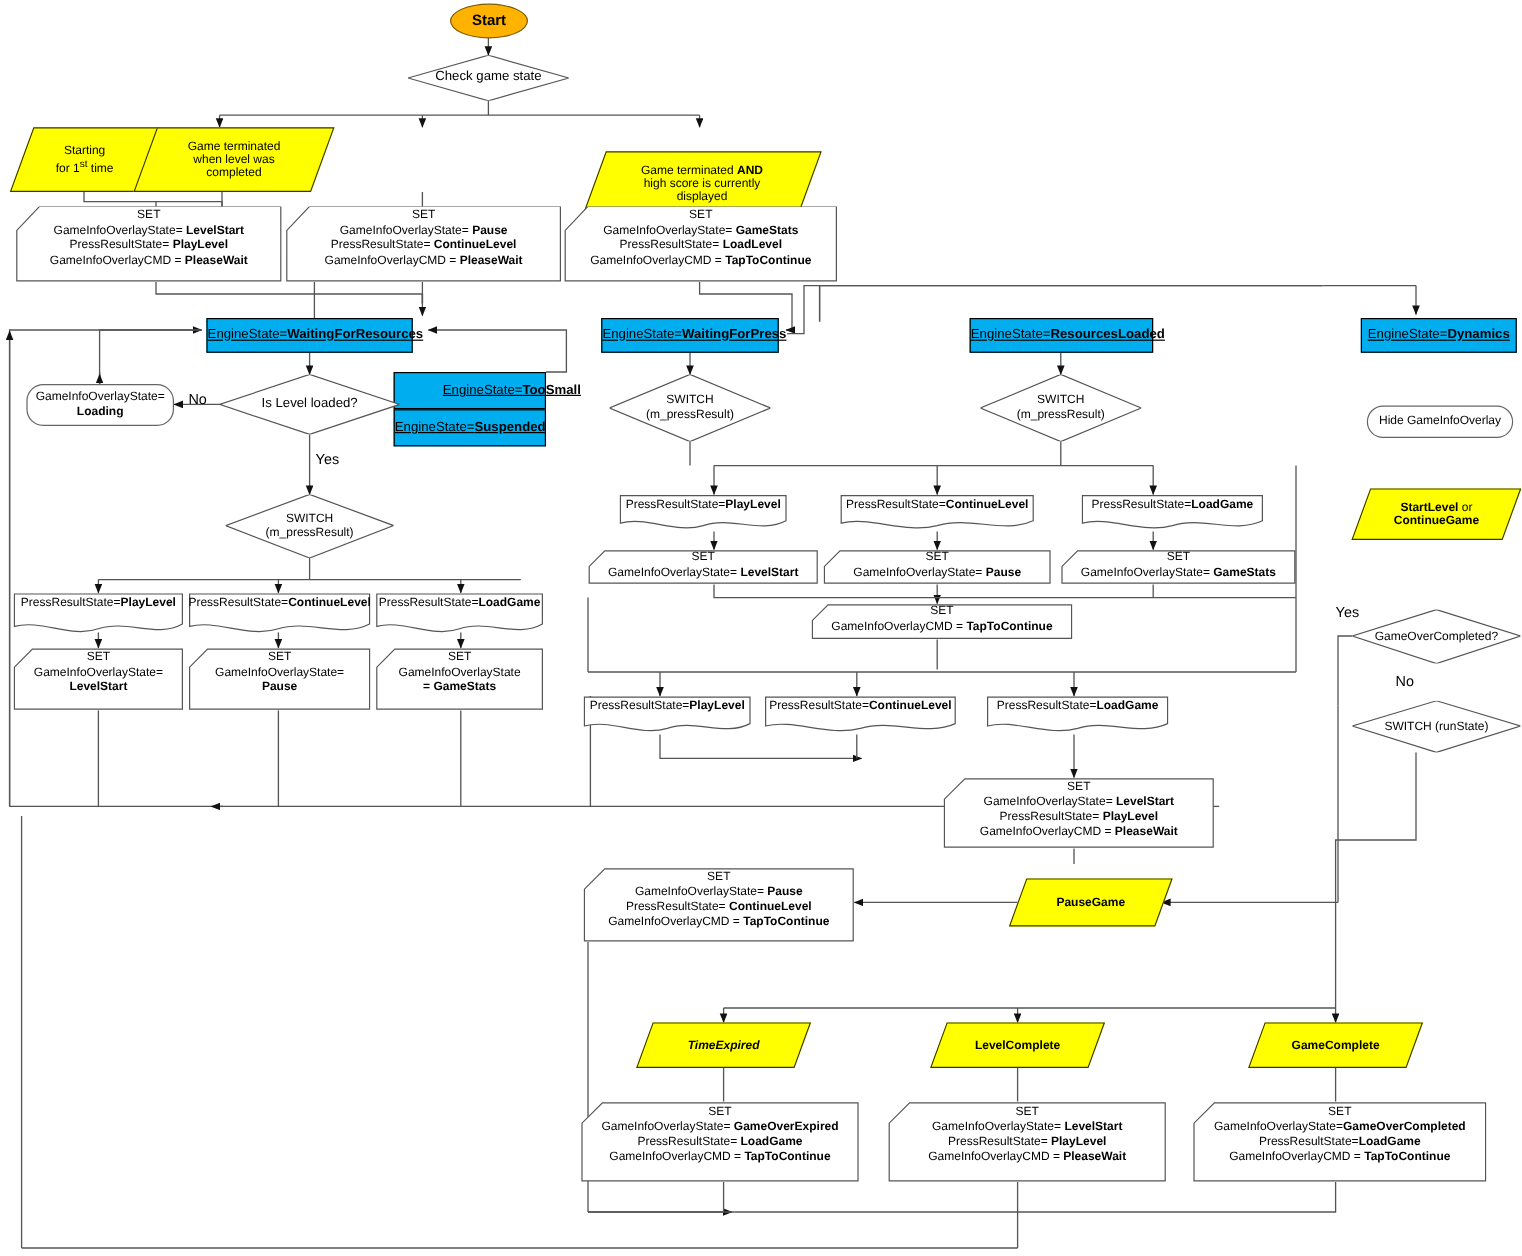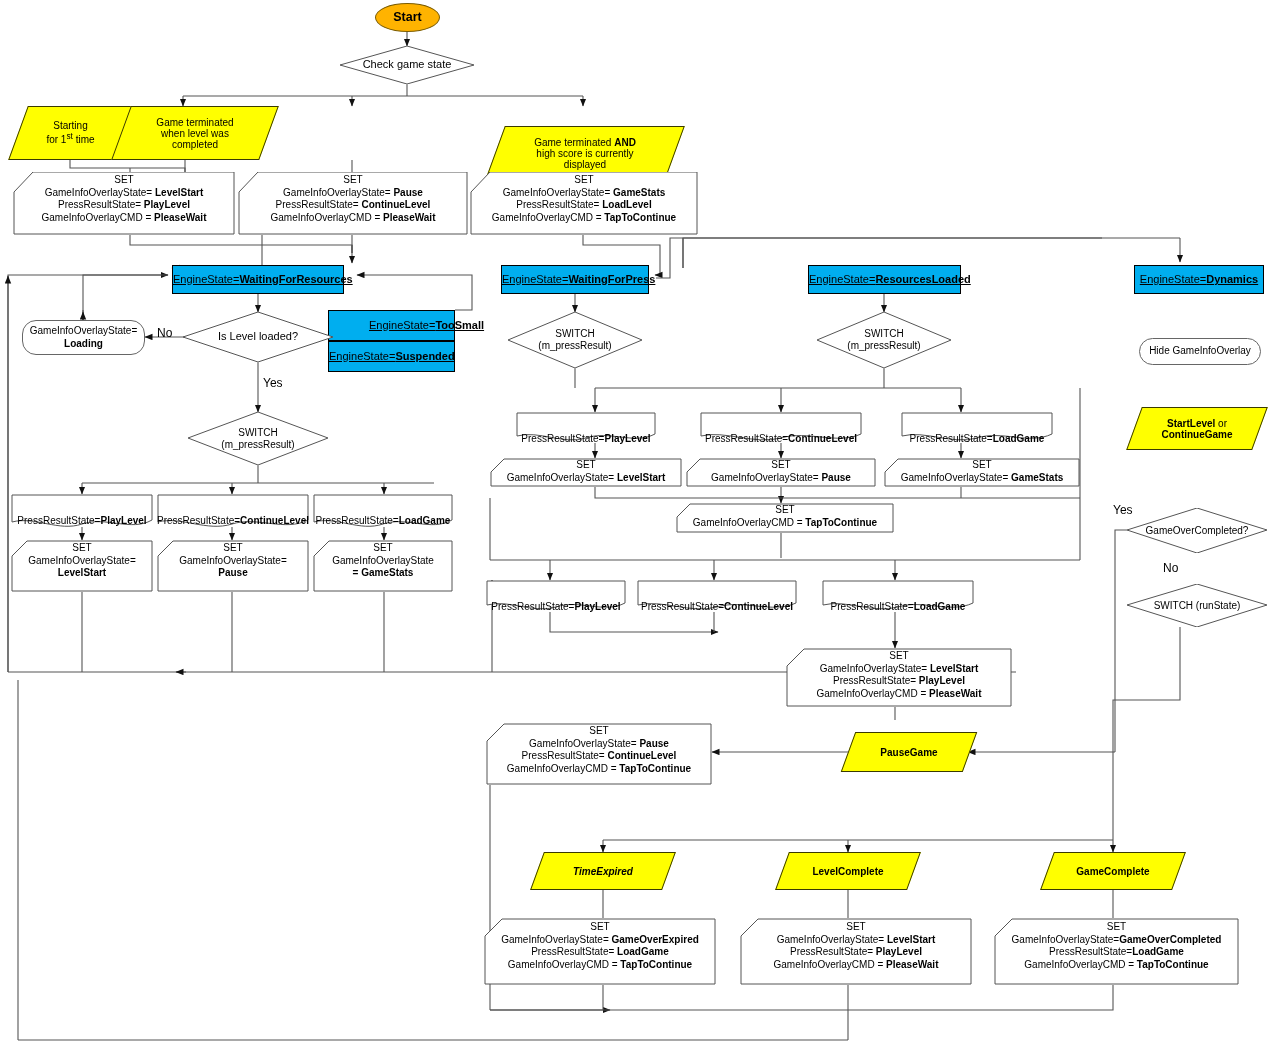--- a/index.html
+++ b/index.html
@@ -18,21 +18,21 @@
                transform:skewX(-20deg);}
   .para .lbl{position:relative;z-index:2;width:100%;display:flex;align-items:center;
              justify-content:center;height:100%;text-align:center;}
   .dia{position:absolute;}
   .dia svg{position:absolute;left:0;top:0;}
   .dia .lbl{position:absolute;inset:0;display:flex;align-items:center;justify-content:center;
             text-align:center;line-height:1.2;}
   .doc{position:absolute;}
   .doc svg{position:absolute;left:0;top:0;}
   .doc .lbl{position:absolute;left:0;right:0;top:0;display:flex;align-items:flex-start;
-            justify-content:center;text-align:center;line-height:1.25;margin-top:18px;}
+            justify-content:center;text-align:center;line-height:1.25;}
   .card{position:absolute;}
   .card svg{position:absolute;left:0;top:0;}
   .card .lbl{position:absolute;inset:0;display:flex;align-items:center;justify-content:center;
              text-align:center;line-height:1.25;}
   .edgelabel{position:absolute;font-size:12px;color:#000;background:transparent;}
   b{font-weight:bold;}
   .fs10{font-size:10px;} .fs11{font-size:11px;}
 </style>
 </head>
 <body>

